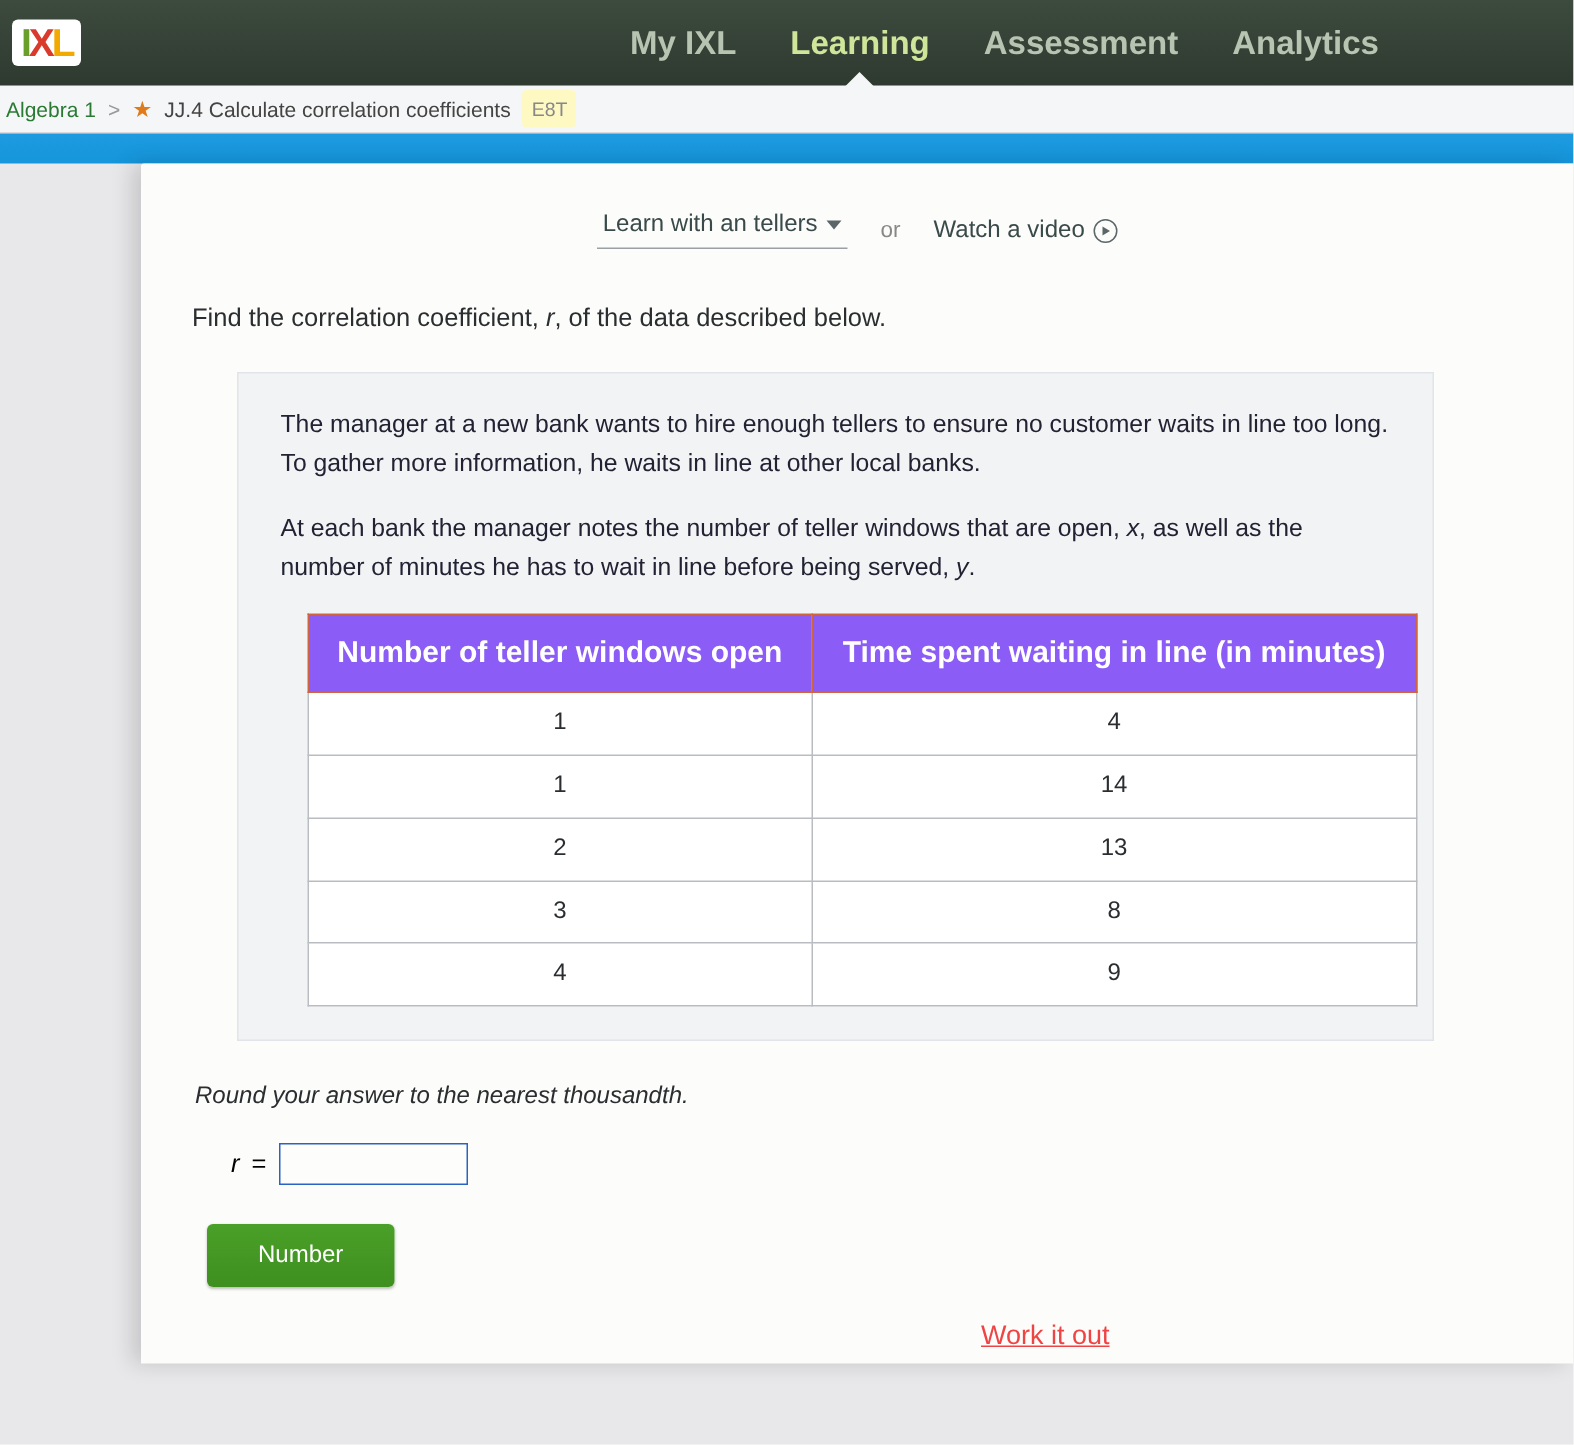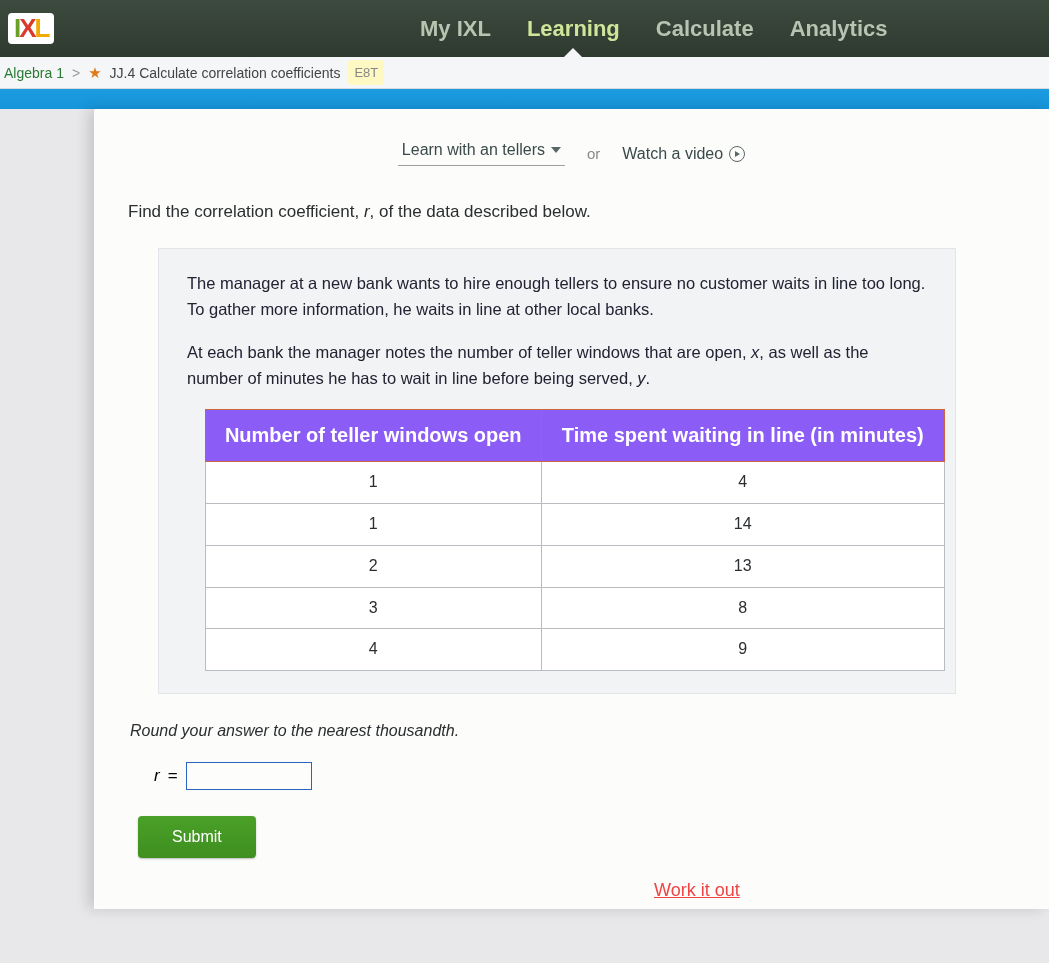--- a/index.html
+++ b/index.html
@@ -230,21 +230,21 @@
 
 <div class="topbar">
   <div class="logo">
     <span class="i">I</span>
       <span class="x">X</span>
       <span class="l">L</span>
   </div>
   <div class="navtabs">
     <a>My IXL</a>
     <a class="active">Learning</a>
-    <a>Calculate</a>
+    <a>Assessment</a>
     <a>Analytics</a>
   </div>
 </div>
 
 <div class="breadcrumb">
   <span class="course">Algebra 1</span>
   <span class="sep">&gt;</span>
   <span class="star">★</span>
   <span class="skill">JJ.4 Calculate correlation coefficients</span>
   <span class="tag">E8T</span>
@@ -310,18 +310,18 @@
     </div>
 
     <div class="round-note">Round your answer to the nearest thousandth.</div>
 
     <div class="answer-row">
       <span class="ital">r</span>
       <span>=</span>
       <input type="text" value="" style="">
     </div>
 
-    <button class="submit-btn">Submit</button>
+    <button class="submit-btn">Number</button>
 
     <div class="workitout">Work it out</div>
 
   </div>
 </div>
 
 </body></html>

